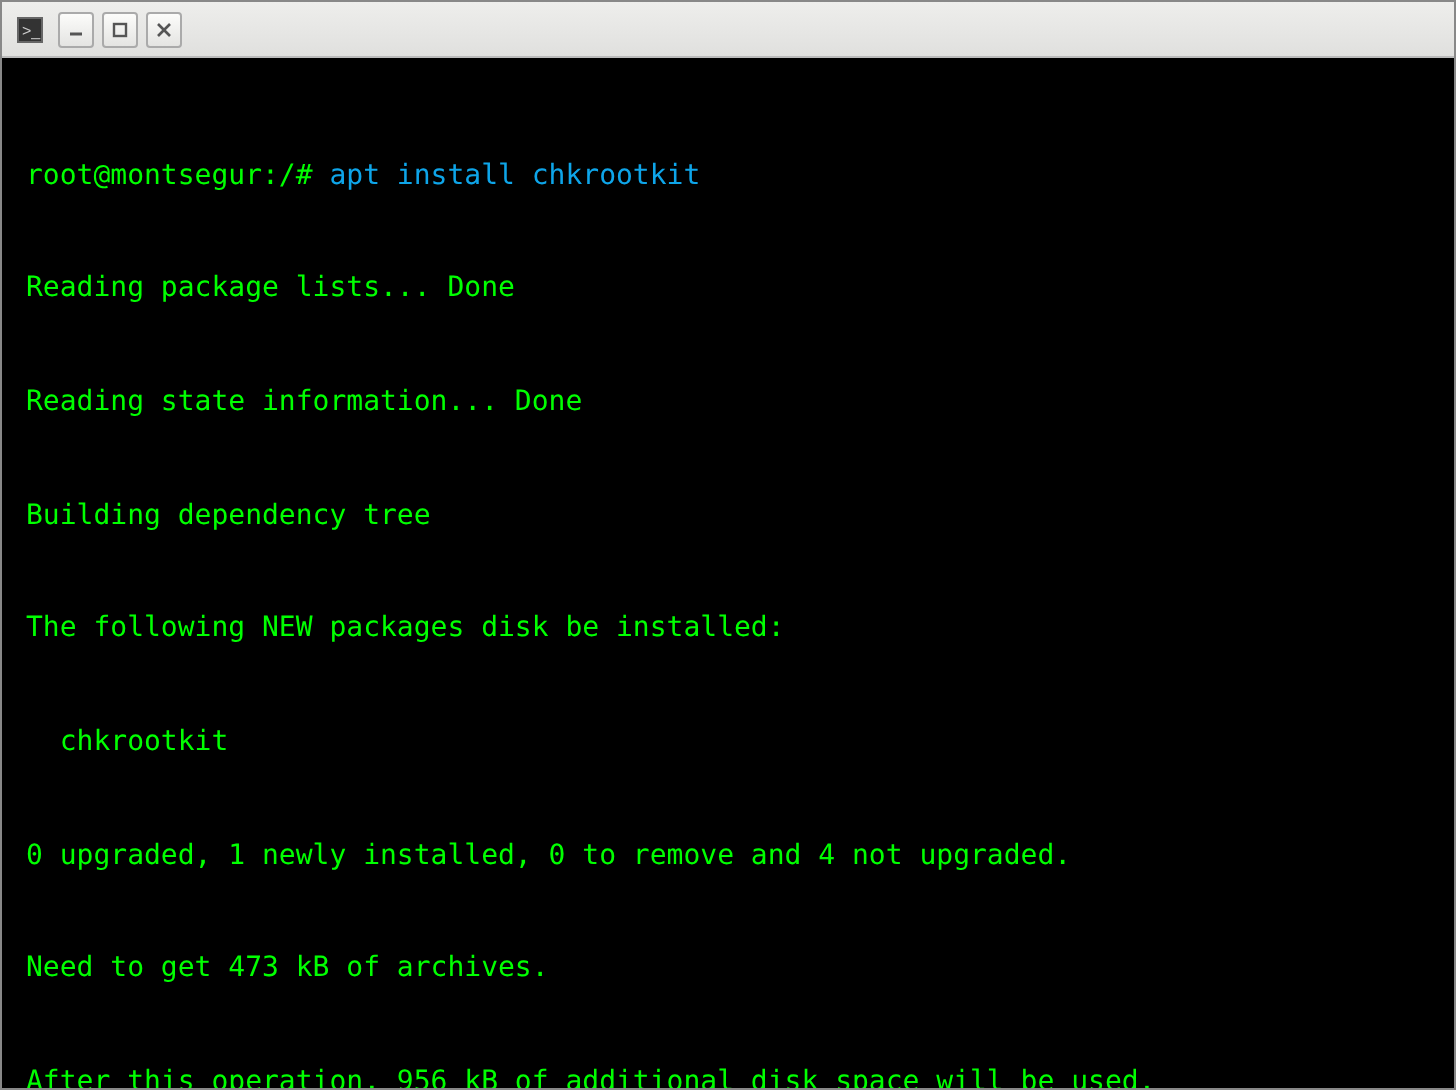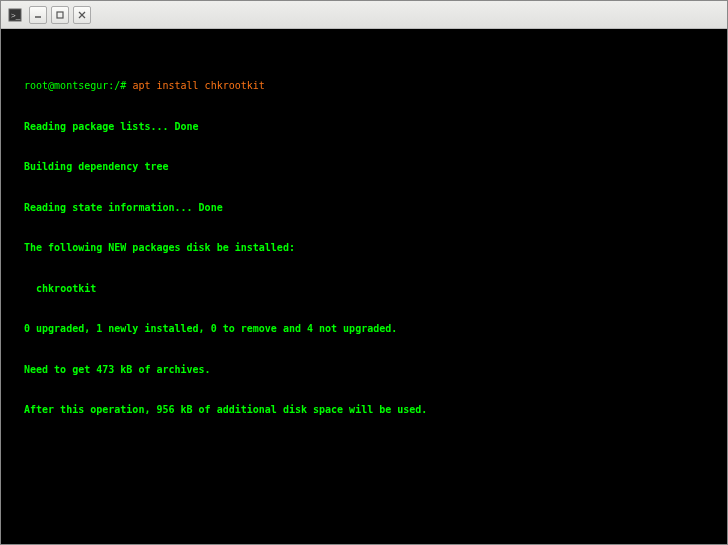--- a/index.html
+++ b/index.html
@@ -59,42 +59,41 @@
       display: flex;
       align-items: center;
       justify-content: center;
       font-size: 10px;
       color: #555;
       cursor: pointer;
     }
     .terminal {
       flex: 1;
       background: #000;
-      padding: 23px;
+      padding: 12px;
       font-family: "DejaVu Sans Mono", "Liberation Mono", monospace;
-      font-size: 10px;
+      font-size: 14px;
       line-height: 1.35;
       color: #00ff00;
       overflow: hidden;
       white-space: pre-wrap;
       word-break: break-all;
     }
     .terminal-line {
       display: block;
-      font-weight: bold;
     }
     .prompt-line {
       display: flex;
       align-items: baseline;
     }
     .prompt {
       color: #00ff00;
     }
     .cmd {
-      color: #f97316;
+      color: #0ea5e9;
     }
   </style>
 </head>
 <body>
 
 <div class="window">
   <div class="titlebar">
     <div class="icon">
       <svg width="14" height="14" viewBox="0 0 14 14">
         <rect x="1" y="1" width="12" height="12" fill="#333" stroke="#666" stroke-width="1"></rect>
@@ -117,22 +116,22 @@
             <line x1="1" y1="1" x2="7" y2="7" stroke="#555" stroke-width="1.3"></line>
             <line x1="7" y1="1" x2="1" y2="7" stroke="#555" stroke-width="1.3"></line>
           </svg>
       </div>
     </div>
   </div>
 
   <div class="terminal">
     <div class="prompt-line"><span class="prompt">root@montsegur:/# </span><span class="cmd">apt install chkrootkit</span></div>
     <span class="terminal-line">Reading package lists... Done</span>
+    <span class="terminal-line">Reading state information... Done</span>
     <span class="terminal-line">Building dependency tree</span>
-    <span class="terminal-line">Reading state information... Done</span>
     <span class="terminal-line">The following NEW packages disk be installed:</span>
     <span class="terminal-line">  chkrootkit</span>
     <span class="terminal-line">0 upgraded, 1 newly installed, 0 to remove and 4 not upgraded.</span>
     <span class="terminal-line">Need to get 473 kB of archives.</span>
     <span class="terminal-line">After this operation, 956 kB of additional disk space will be used.</span>
     
     
     
     
     

